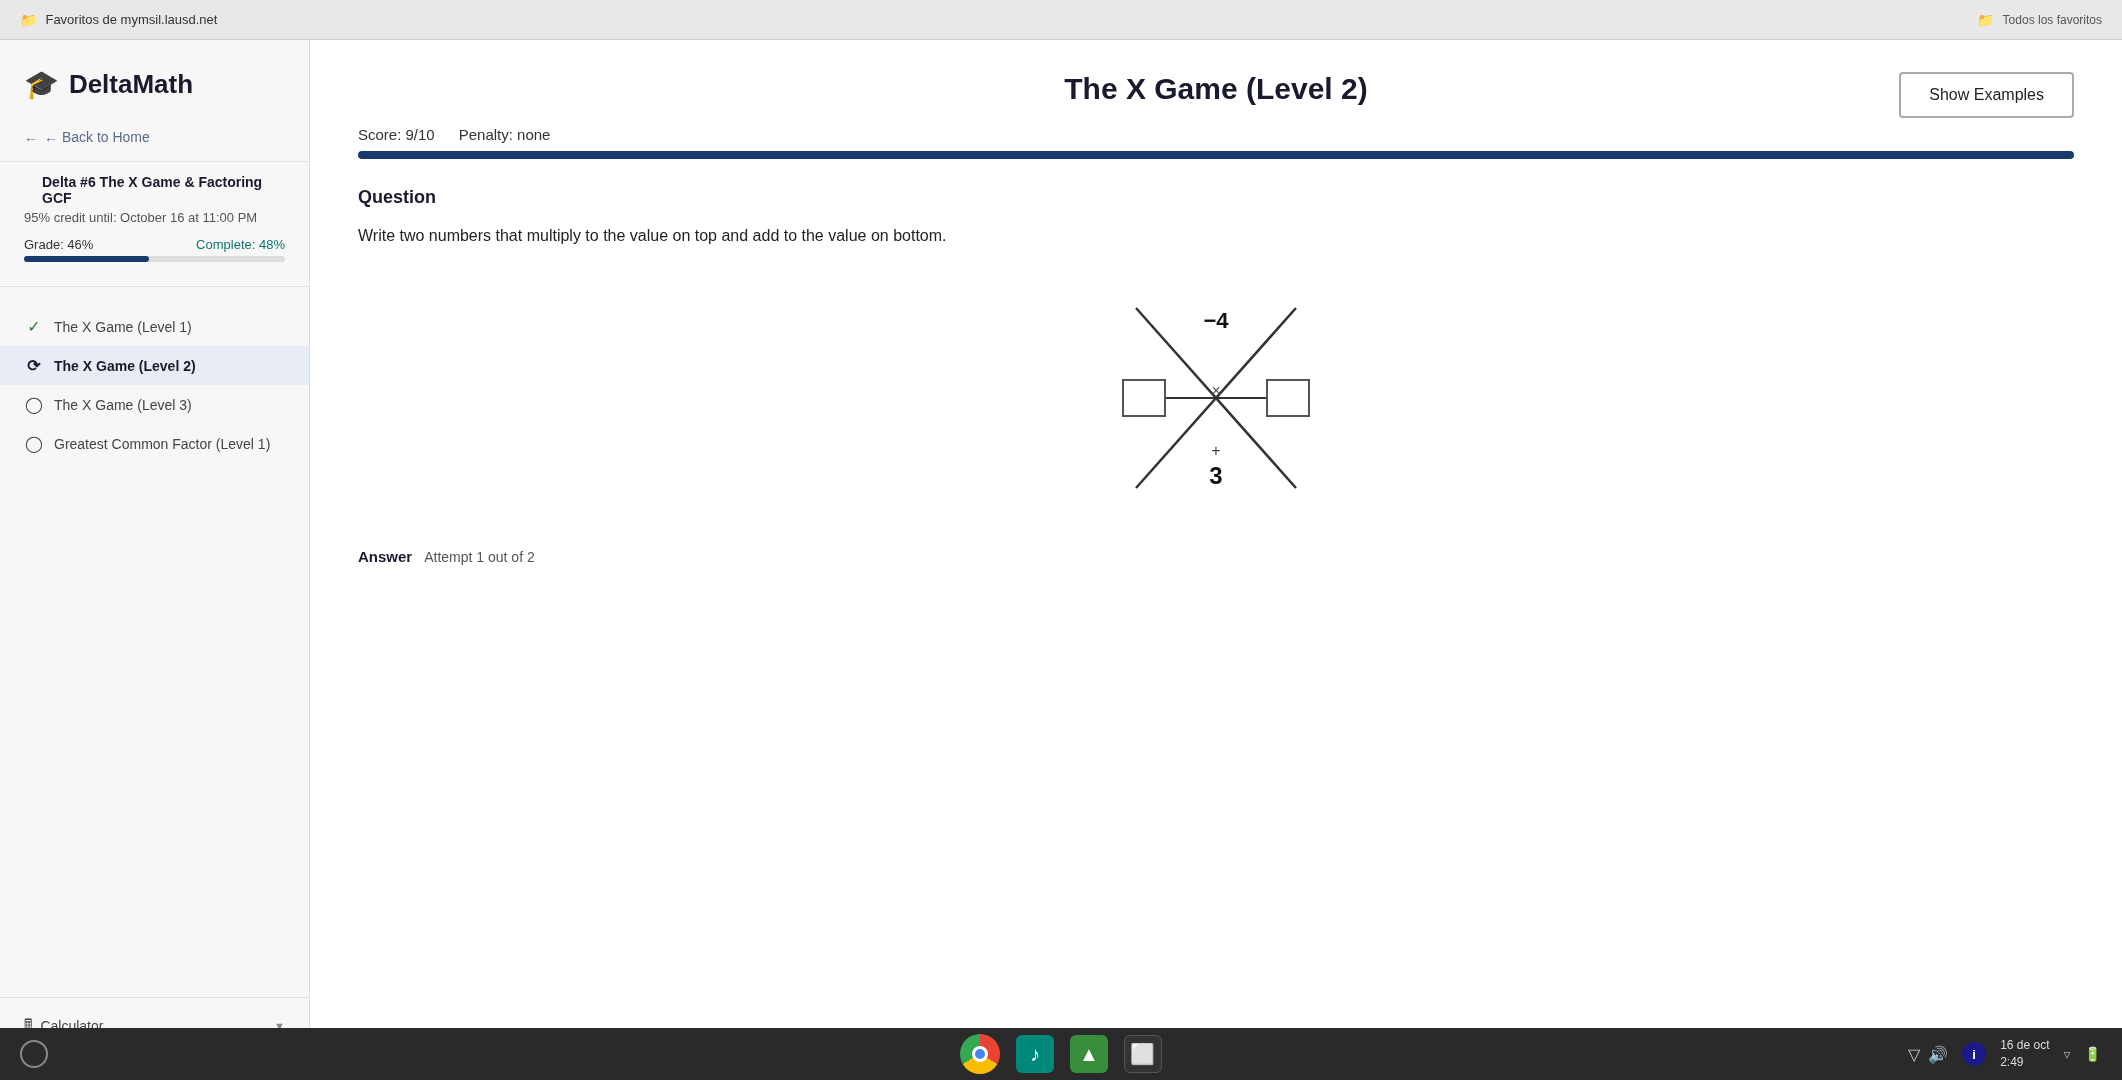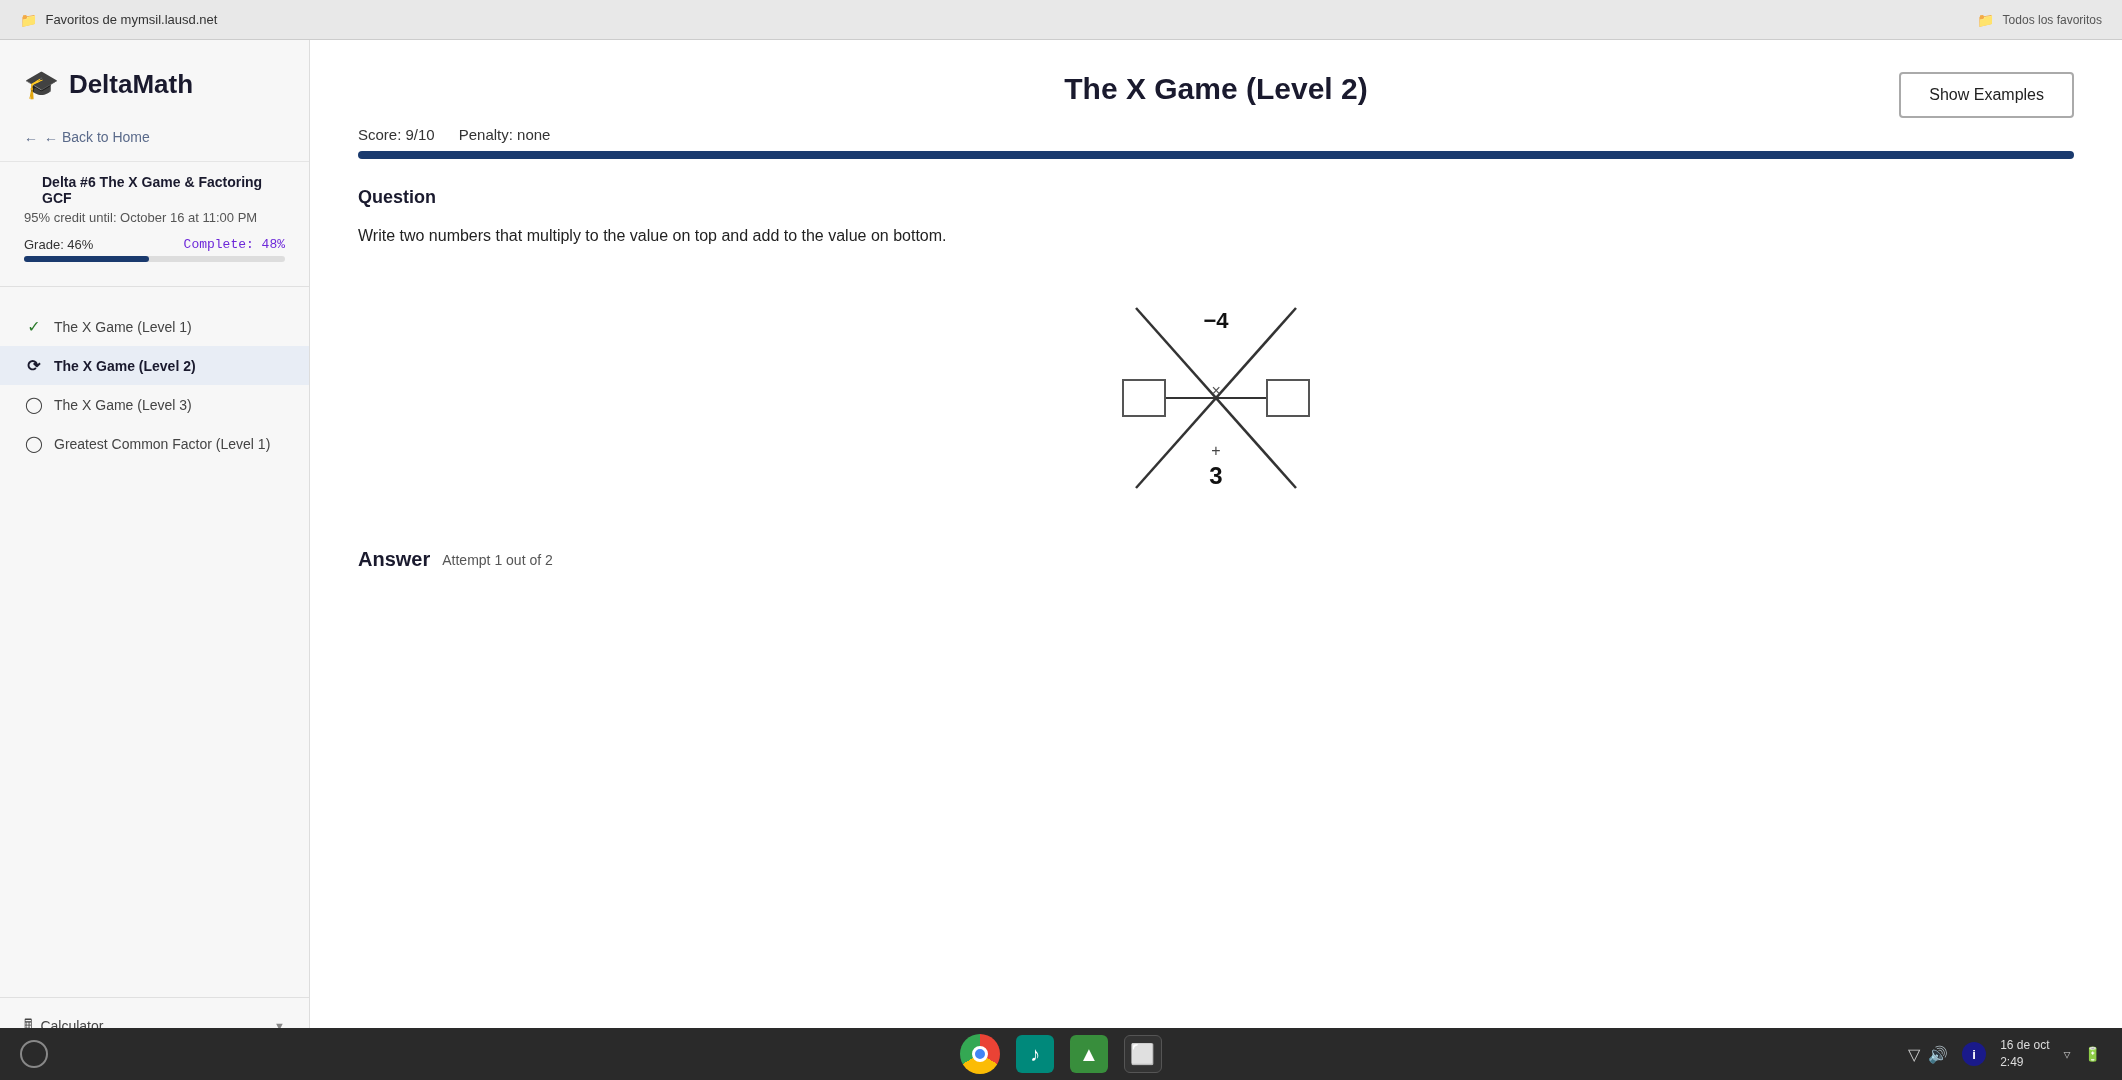--- a/index.html
+++ b/index.html
@@ -102,21 +102,21 @@
     }
 
     .grade-row {
       display: flex;
       justify-content: space-between;
       font-size: 13px;
       color: #333;
     }
 
     .grade-label { color: #333; }
-    .complete-label { color: #6d28d9; font-family: Liberation Mono, monospace; }
+    .complete-label { color: #0f766e; }
 
     .progress-bar-container {
       height: 6px;
       background: #ddd;
       border-radius: 3px;
       margin-top: 4px;
     }
     .progress-bar-fill {
       height: 100%;
       background: #1a3a6e;
@@ -350,21 +350,21 @@
     }
 
     .answer-section {
       display: flex;
       align-items: center;
       gap: 12px;
       margin-top: 16px;
     }
 
     .answer-label {
-      font-size: 20px;
+      font-size: 15px;
       font-weight: bold;
       color: #1a1a2e;
     }
 
     .attempt-text {
       font-size: 14px;
       color: #555;
     }
 
     

